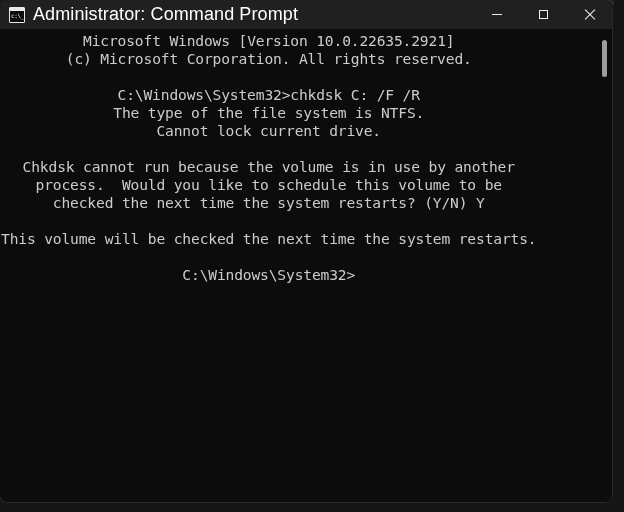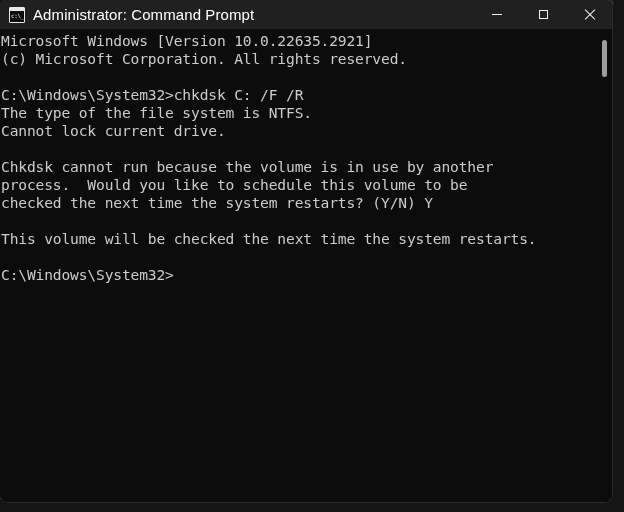--- a/index.html
+++ b/index.html
@@ -88,21 +88,21 @@
     font-family: "DejaVu Sans Mono", monospace;
     font-size: 6px;
     line-height: 7px;
     color: #e8e8e8;
     letter-spacing: -0.3px;
     white-space: nowrap;
   }
 
   #titlebar .title-text {
     color: #ffffff;
-    font-size: 15px;
+    font-size: 18px;
     font-family: "Liberation Sans", sans-serif;
     white-space: nowrap;
     letter-spacing: 0.1px;
     text-align: right;
   }
 
   .caption-buttons {
     position: absolute;
     right: 0;
     top: 0;
@@ -146,20 +146,21 @@
   }
   .ico-close::before { transform: rotate(45deg); }
   .ico-close::after  { transform: rotate(-45deg); }
 
   
   #terminal {
     position: relative;
     height: 473px;
     background: #0c0c0c;
     overflow: hidden;
+    text-align: center;
   }
 
   #console-text {
     position: absolute;
     left: 1px;
     top: 3px;
     margin: 0;
     color: #cccccc;
     font-family: "DejaVu Sans Mono", monospace;
     font-size: 14.6px;

